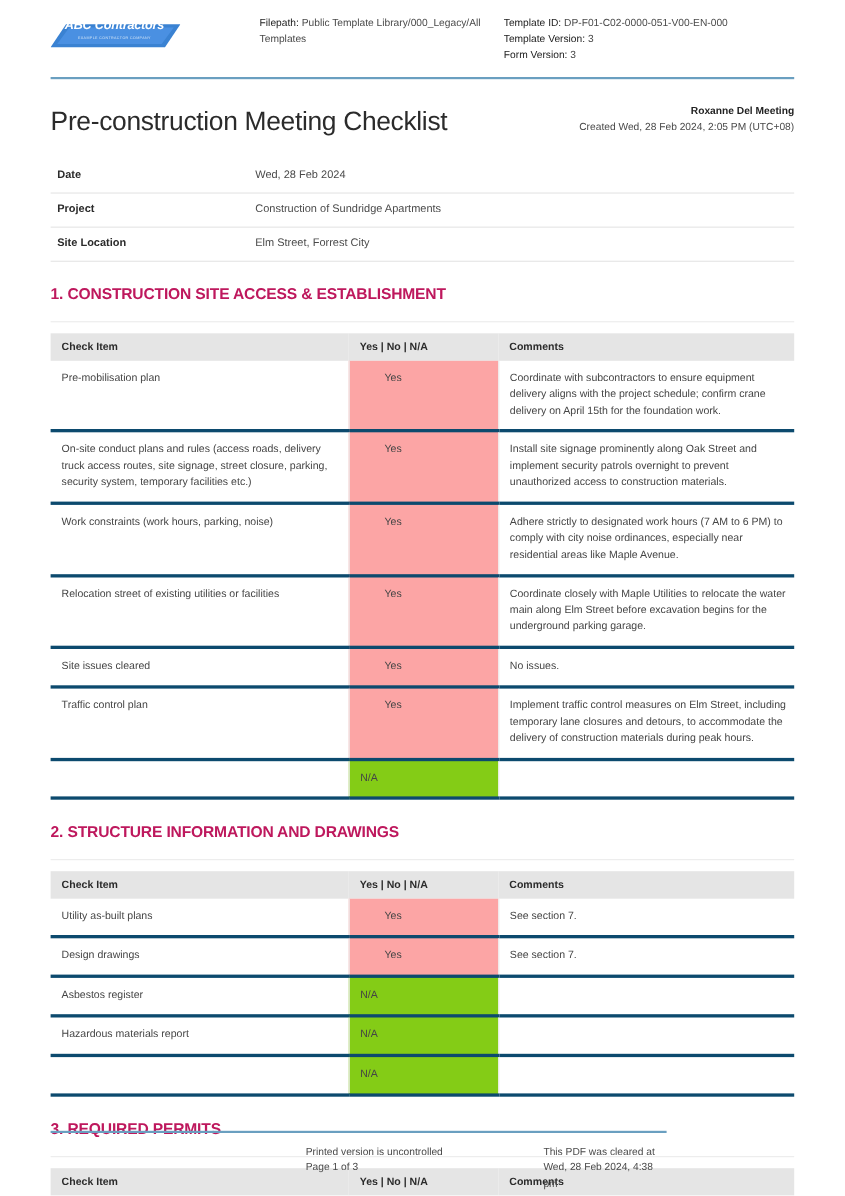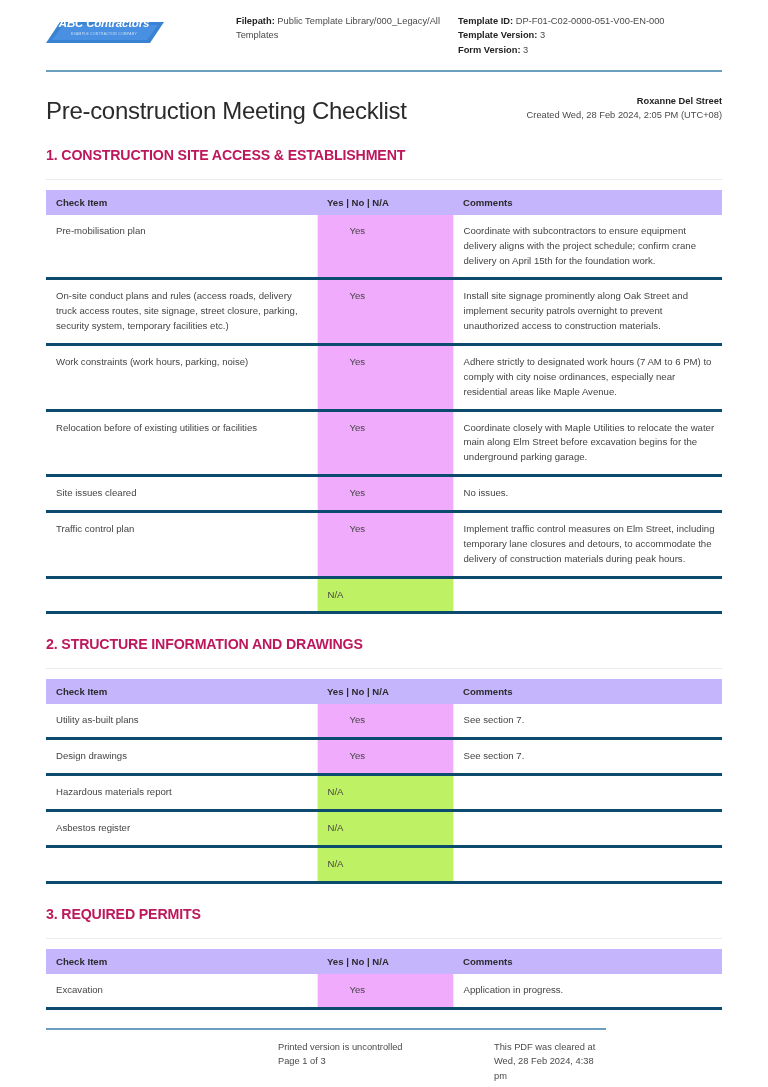--- a/index.html
+++ b/index.html
@@ -84,21 +84,21 @@
   }
   .meta-filepath {
     flex: 0 0 222px;
     width: 222px;
   }
   .meta-template {
     flex: 1 1 auto;
   }
   .meta-col b {
     color: #222222;
-    font-weight: bold;
+    font-weight: normal;
   }
 
   .rule-blue {
     height: 2px;
     background: #6a9fc0;
     margin-top: 8px;
   }
   .rule-blue-footer {
     height: 2px;
     background: #6a9fc0;
@@ -171,21 +171,21 @@
 
   
   table.check-table {
     width: 100%;
     border-collapse: collapse;
     table-layout: fixed;
     margin-top: 10px;
     font-size: 9.6px;
   }
   table.check-table th {
-    background: #c4b5fd;
+    background: #e5e5e5;
     color: #2b2b2b;
     font-weight: bold;
     text-align: left;
     padding: 7px 8px 7px 10px;
     font-size: 9.6px;
     vertical-align: middle;
     border: none;
   }
   table.check-table td {
     border-bottom: 3px solid #0c4a6e;
@@ -199,25 +199,25 @@
   .col-comment{ width: 269px; }
 
   td.cell-item {
     border-right: 1px solid #ececec;
   }
   td.cell-status {
     border-right: 1px solid #ececec;
     color: #3d5a3d;
   }
   td.cell-status.yes {
-    background: #f0abfc;
+    background: #fca5a5;
     padding-left: 32px;
   }
   td.cell-status.na {
-    background: #bef264;
+    background: #84cc16;
     color: #454545;
   }
   td.cell-comment {
     white-space: normal;
     overflow: visible;
   }
   td.cell-comment .ctext {
     display: block;
     width: 256px;
   }
@@ -290,25 +290,39 @@
         </div>
       </div>
 
     </div>
 
     <div class="rule-blue"></div>
 
     <div class="title-row">
       <h1 class="doc-title">Pre-construction Meeting Checklist</h1>
       <div class="author-block">
-        <div class="author-name">Roxanne Del Street</div>
+        <div class="author-name">Roxanne Del Meeting</div>
         <div>Created Wed, 28 Feb 2024, 2:05 PM (UTC+08)</div>
       </div>
     </div>
 
+    <div class="info-table">
+      <div class="info-row">
+        <div class="info-label">Date</div>
+        <div class="info-value">Wed, 28 Feb 2024</div>
+      </div>
+      <div class="info-row">
+        <div class="info-label">Project</div>
+        <div class="info-value">Construction of Sundridge Apartments</div>
+      </div>
+      <div class="info-row">
+        <div class="info-label">Site Location</div>
+        <div class="info-value">Elm Street, Forrest City</div>
+      </div>
+    </div>
 
     <div class="section">
       <h2 class="section-title">1. CONSTRUCTION SITE ACCESS &amp; ESTABLISHMENT</h2>
       <div class="section-rule"></div>
       <table class="check-table">
         <colgroup>
           <col class="col-item">
             <col class="col-status">
             <col class="col-comment">
         </colgroup>
@@ -335,21 +349,21 @@
               </td>
           </tr>
           <tr>
             <td class="cell-item">Work constraints (work hours, parking, noise)</td>
             <td class="cell-status yes">Yes</td>
             <td class="cell-comment">
                 <span class="ctext">Adhere strictly to designated work hours (7 AM to 6 PM) to comply with city noise ordinances, especially near residential areas like Maple Avenue.</span>
               </td>
           </tr>
           <tr>
-            <td class="cell-item">Relocation before of existing utilities or facilities</td>
+            <td class="cell-item">Relocation street of existing utilities or facilities</td>
             <td class="cell-status yes">Yes</td>
             <td class="cell-comment">
                 <span class="ctext">Coordinate closely with Maple Utilities to relocate the water main along Elm Street before excavation begins for the underground parking garage.</span>
               </td>
           </tr>
           <tr>
             <td class="cell-item">Site issues cleared</td>
             <td class="cell-status yes">Yes</td>
             <td class="cell-comment">
                 <span class="ctext">No issues.</span>
@@ -398,28 +412,28 @@
               </td>
           </tr>
           <tr>
             <td class="cell-item">Design drawings</td>
             <td class="cell-status yes">Yes</td>
             <td class="cell-comment">
                 <span class="ctext">See section 7.</span>
               </td>
           </tr>
           <tr>
+            <td class="cell-item">Asbestos register</td>
+            <td class="cell-status na">N/A</td>
+            <td class="cell-comment">
+                <span class="ctext"></span>
+              </td>
+          </tr>
+          <tr>
             <td class="cell-item">Hazardous materials report</td>
-            <td class="cell-status na">N/A</td>
-            <td class="cell-comment">
-                <span class="ctext"></span>
-              </td>
-          </tr>
-          <tr>
-            <td class="cell-item">Asbestos register</td>
             <td class="cell-status na">N/A</td>
             <td class="cell-comment">
                 <span class="ctext"></span>
               </td>
           </tr>
           <tr class="row-empty">
             <td class="cell-item"></td>
             <td class="cell-status na">N/A</td>
             <td class="cell-comment">
                 <span class="ctext"></span>

